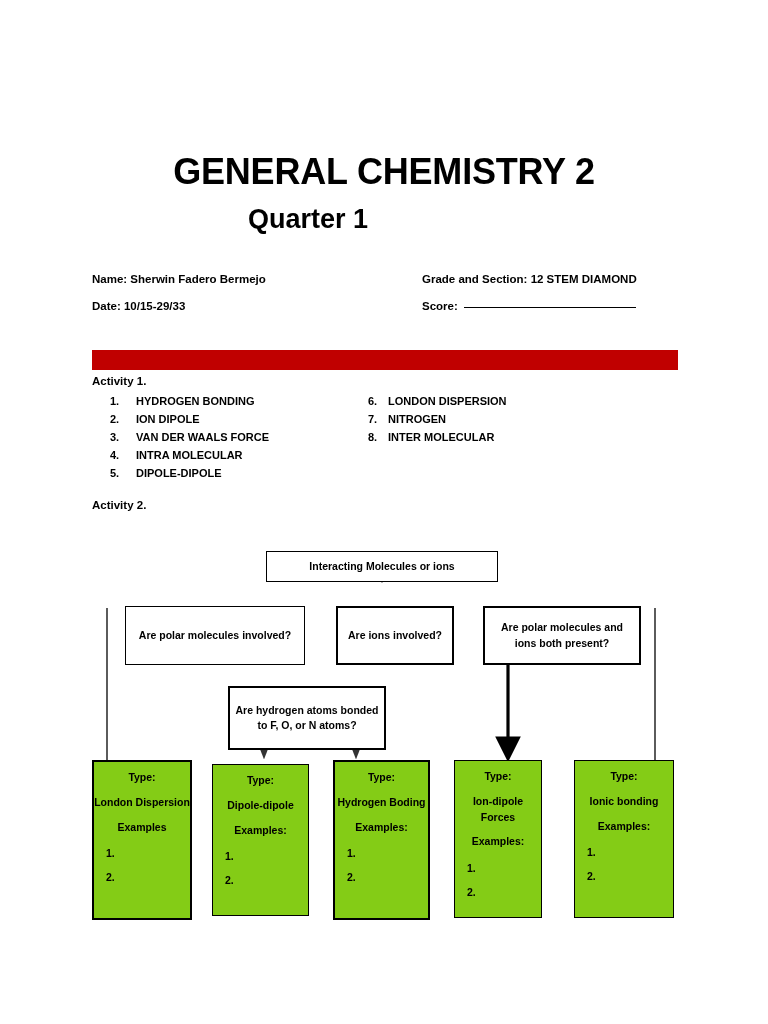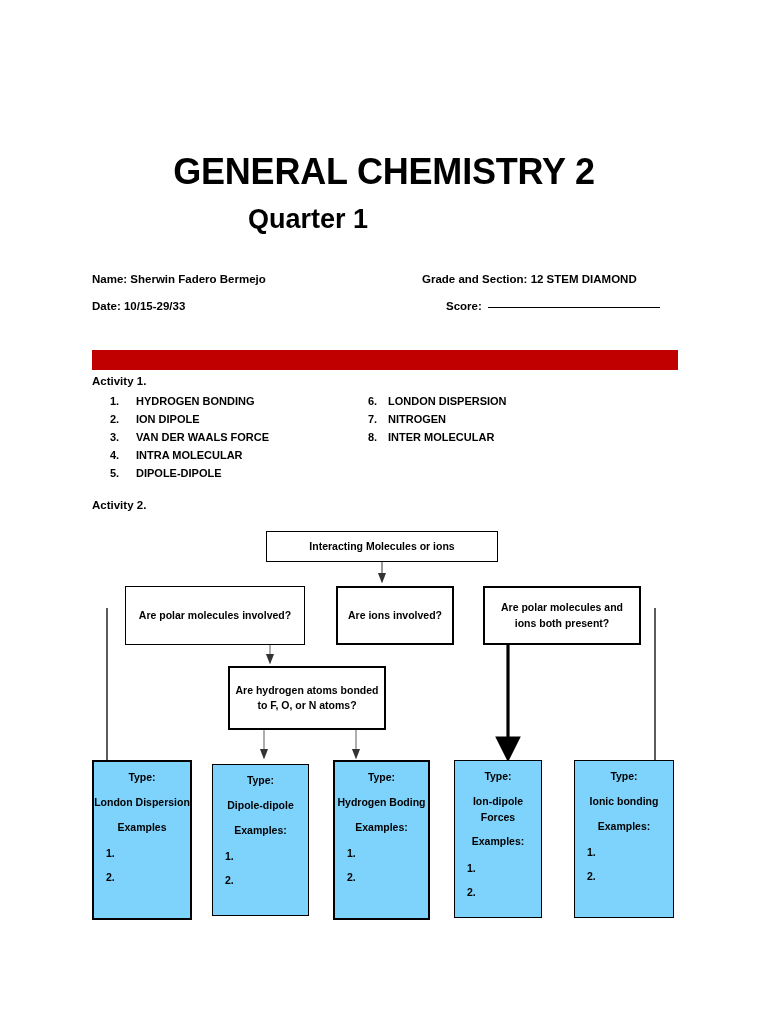--- a/index.html
+++ b/index.html
@@ -41,21 +41,21 @@
   .meta-line {
     position: absolute;
     font-size: 11.5px;
     font-weight: bold;
     white-space: nowrap;
     text-align: center;
   }
   #meta-name  { left: 92px;  top: 273px; }
   #meta-date  { left: 92px;  top: 300px; }
   #meta-grade { left: 422px; top: 273px; }
-  #meta-score { left: 422px; top: 300px; margin-left: 24px; }
+  #meta-score { left: 422px; top: 300px; }
   .score-rule {
     display: inline-block;
     border-bottom: 1.5px solid #000;
     width: 172px;
     margin-left: 6px;
     vertical-align: 2px;
   }
 
   
   #red-bar {
@@ -118,39 +118,40 @@
     background: #ffffff;
     border: 1.6px solid #000000;
     font-size: 10.5px;
     font-weight: bold;
     text-align: center;
     line-height: 1.45;
     display: flex;
     align-items: center;
     justify-content: center;
     padding: 2px 4px;
+    margin-top: 20px;
   }
   .node.thick { border-width: 2.2px; }
 
   
   #node-root { left: 266px; top: 531px; width: 232px; height: 31px; }
 
   
   #node-q1 { left: 125px; top: 586px; width: 180px; height: 59px; }
   #node-q2 { left: 336px; top: 586px; width: 118px; height: 59px; }
   #node-q3 { left: 483px; top: 586px; width: 158px; height: 59px; }
 
   
   #node-q4 { left: 228px; top: 666px; width: 158px; height: 64px; }
 
   
   .type-box {
     position: absolute;
     box-sizing: border-box;
-    background: #7dd3fc;
+    background: #84cc16;
     border: 1.6px solid #000000;
     font-size: 10.5px;
     font-weight: bold;
     padding: 8px 0 0 0;
   }
   .type-box.thick { border-width: 2.2px; }
   .tb-center {
     text-align: center;
     line-height: 1.5;
   }

